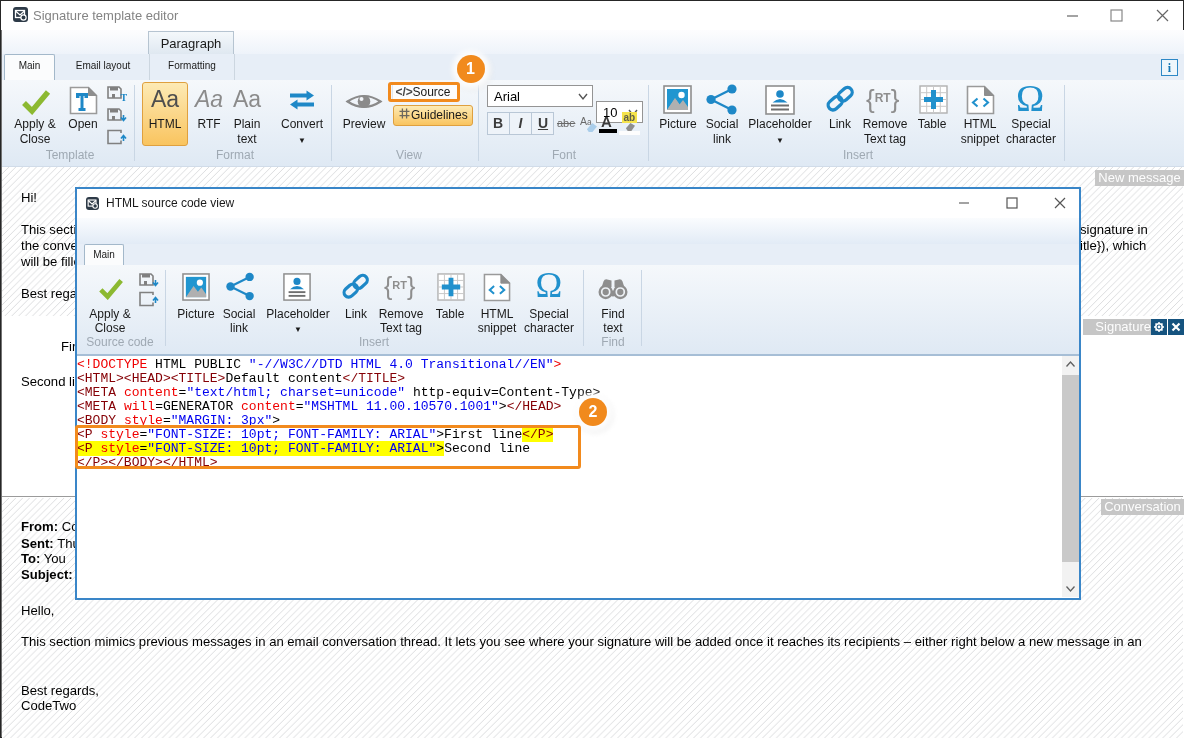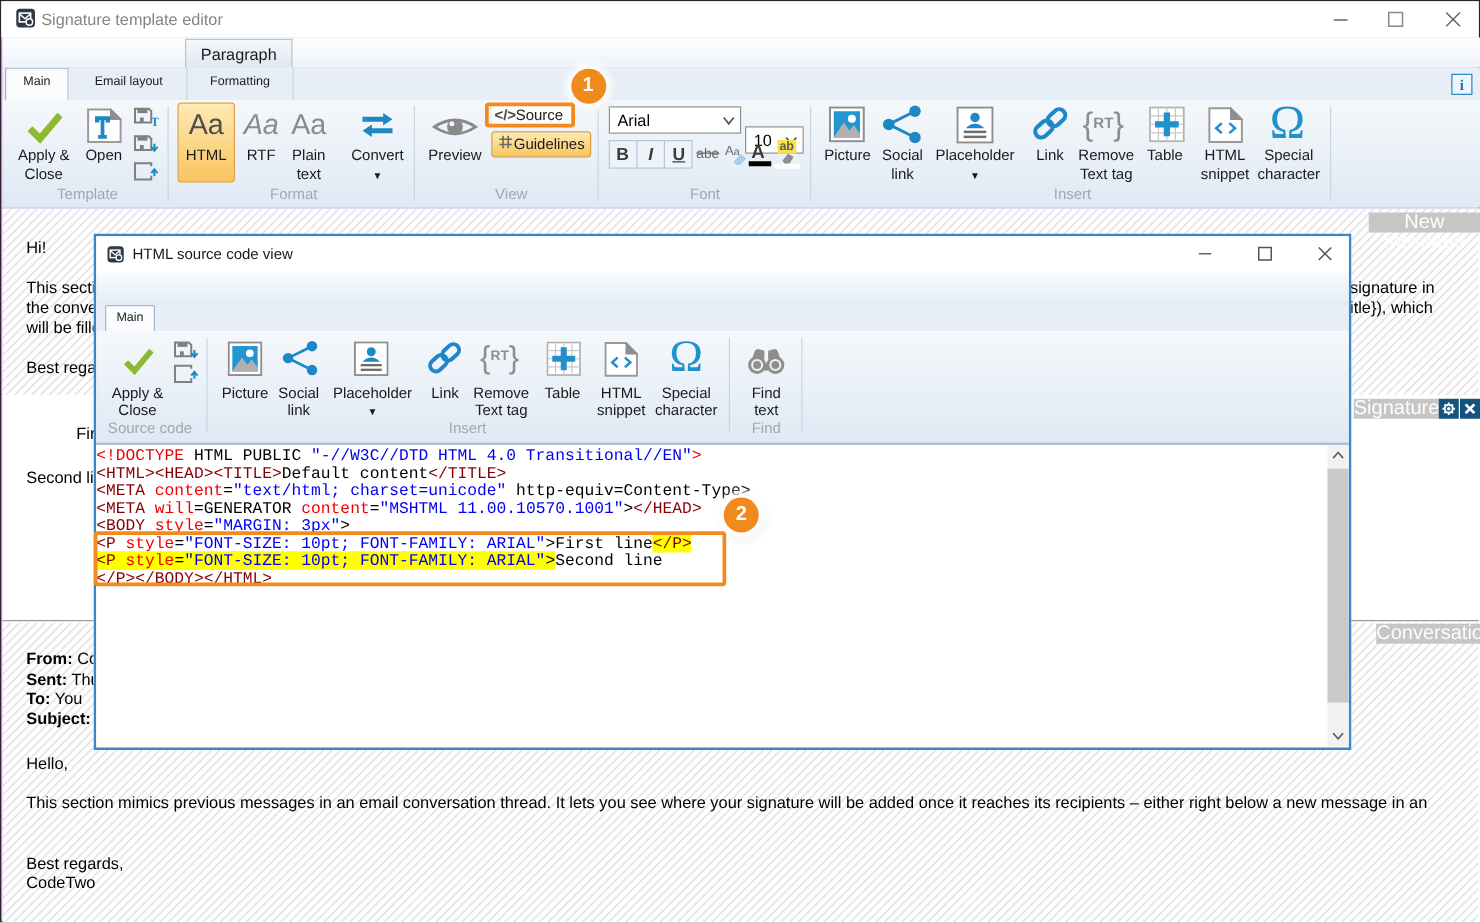--- a/index.html
+++ b/index.html
@@ -1,18 +1,18 @@
 <!DOCTYPE html>
 <html><head>
 <meta charset="utf-8">
 <style>
 * { margin:0; padding:0; box-sizing:border-box; }
 html,body { width:1184px; height:738px; overflow:hidden; }
 body { font-family:"Liberation Sans", sans-serif; position:relative; background:#fff; }
-#win { position:absolute; left:0; top:0; width:1184px; height:738px; border:1px solid #262626; background:#f0abfc; }
+#win { position:absolute; left:0; top:0; width:1184px; height:738px; border:1px solid #262626; background:#737373; }
 .abs { position:absolute; }
 
 #titlebar { position:absolute; left:0; top:0; width:100%; height:29px; background:#fff; }
 .appicon { position:absolute; width:15px; height:15px; background:#2d3a47; border-radius:3px; }
 #titlebar .appicon { left:12px; top:6px; }
 .title-text { position:absolute; left:32px; top:7px; font-size:13px; color:#848484; }
 .winbtn { position:absolute; top:0; width:44px; height:29px; color:#666; }
 
 #strip1 { position:absolute; left:1px; top:29px; width:1182px; height:24px; background:linear-gradient(#fdfdfe,#eef3fa); }
 #ctxtab { position:absolute; left:147px; top:30px; width:86px; height:23px; background:linear-gradient(#f4f8fb,#dfe8f1); border:1px solid #b6c4d1; border-bottom:none; text-align:center; font-size:13px; color:#1a1a1a; padding-top:4px; }
@@ -21,21 +21,21 @@
 .tab.active { background:#fbfcfd; border:1px solid #a3b8ca; border-bottom:none; top:0; border-radius:2px 2px 0 0; }
 #infobtn { position:absolute; right:6px; top:5px; width:17px; height:17px; border:1px solid #2e88c6; background:#eef6fb; color:#1878b5; font-weight:bold; font-size:12px; text-align:center; line-height:16px; font-family:"Liberation Serif",serif; }
 
 #ribbon { position:absolute; left:1px; top:79px; width:1182px; height:87px; background:linear-gradient(#f5f8fb,#dfe9f4); border-bottom:1px solid #d1dce9; }
 .grouplabel { position:absolute; top:68px; font-size:12px; color:#9fa9b3; width:120px; text-align:center; }
 .gsep { position:absolute; top:5px; width:1px; height:76px; background:#c9d6e4; }
 .btext { position:absolute; font-size:12px; color:#1a1a1a; text-align:center; line-height:14.5px; }
 .amberbtn { position:absolute; background:linear-gradient(#fdeab5,#f9c45f); border:1px solid #dfa03f; border-radius:3px; }
 
 #editor { position:absolute; left:1px; top:166px; width:1182px; height:571px; background:#fff; }
-.seclabel { position:absolute; font-size:16px; color:#fdfdfd; background:#c6c6c6; height:16px; line-height:16px; text-align:center; }
+.seclabel { position:absolute; font-size:13px; color:#fdfdfd; background:#c6c6c6; height:16px; line-height:16px; text-align:center; }
 .etext { position:absolute; font-size:13.1px; line-height:16px; color:#000; white-space:nowrap; }
 
 #dlg { position:absolute; left:74px; top:186px; width:1006px; height:412.5px; background:#fff; border:2px solid #3a86c8; }
 #dlg-title { position:absolute; left:0; top:0; width:100%; height:29px; background:#fff; }
 #dlg-strip { position:absolute; left:0; top:29px; width:100%; height:25.5px; background:linear-gradient(#fafcfe,#e2ebf6); }
 #dlg-tabrow { position:absolute; left:0; top:54.5px; width:100%; height:21px; background:#e7eef7; }
 #dlg-ribbon { position:absolute; left:0; top:75.5px; width:100%; height:91px; background:linear-gradient(#f5f8fb,#dfe9f4); border-bottom:2px solid #a6bed6; }
 #dlg .grouplabel { top:70px; }
 #code { position:absolute; left:0; top:166.5px; width:985px; height:241px; background:#fff; font-family:"Liberation Mono",monospace; font-size:13.03px; line-height:14.03px; white-space:pre; color:#000; padding-top:2.5px; }
 #code .t { color:#850005; } 

